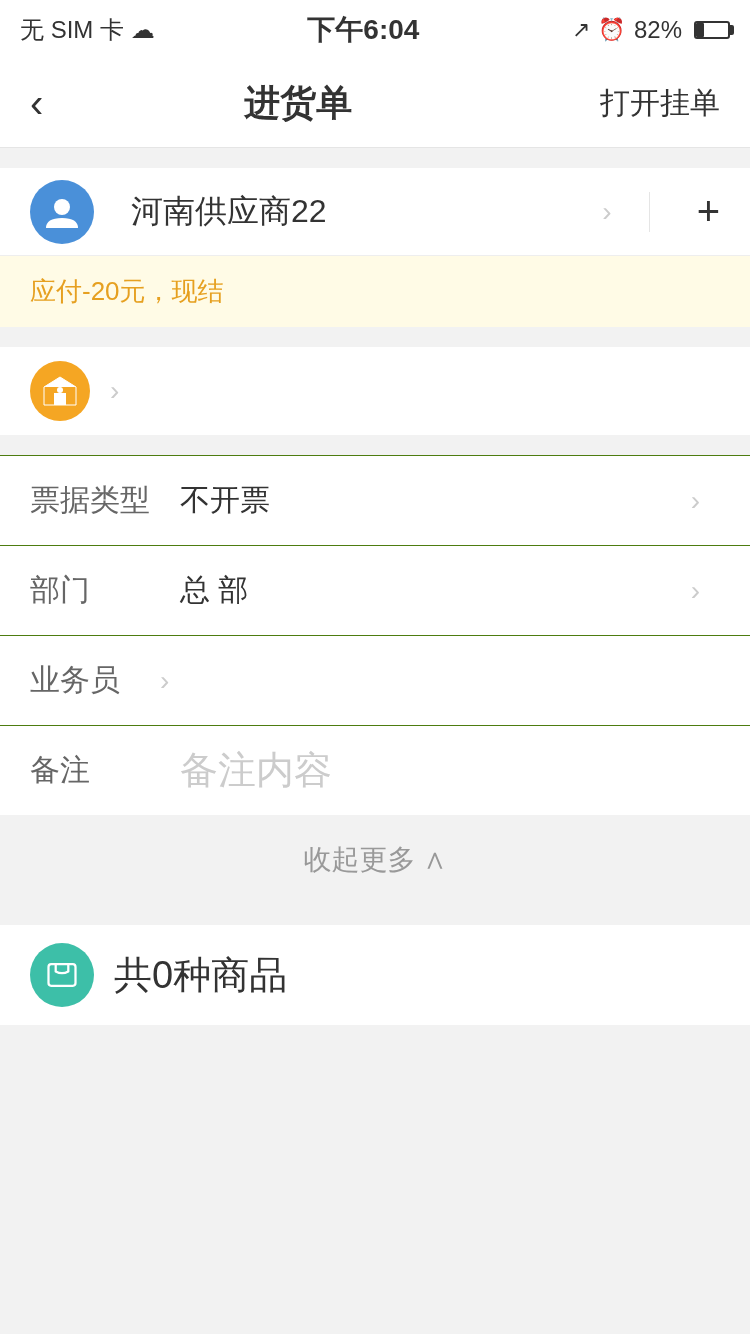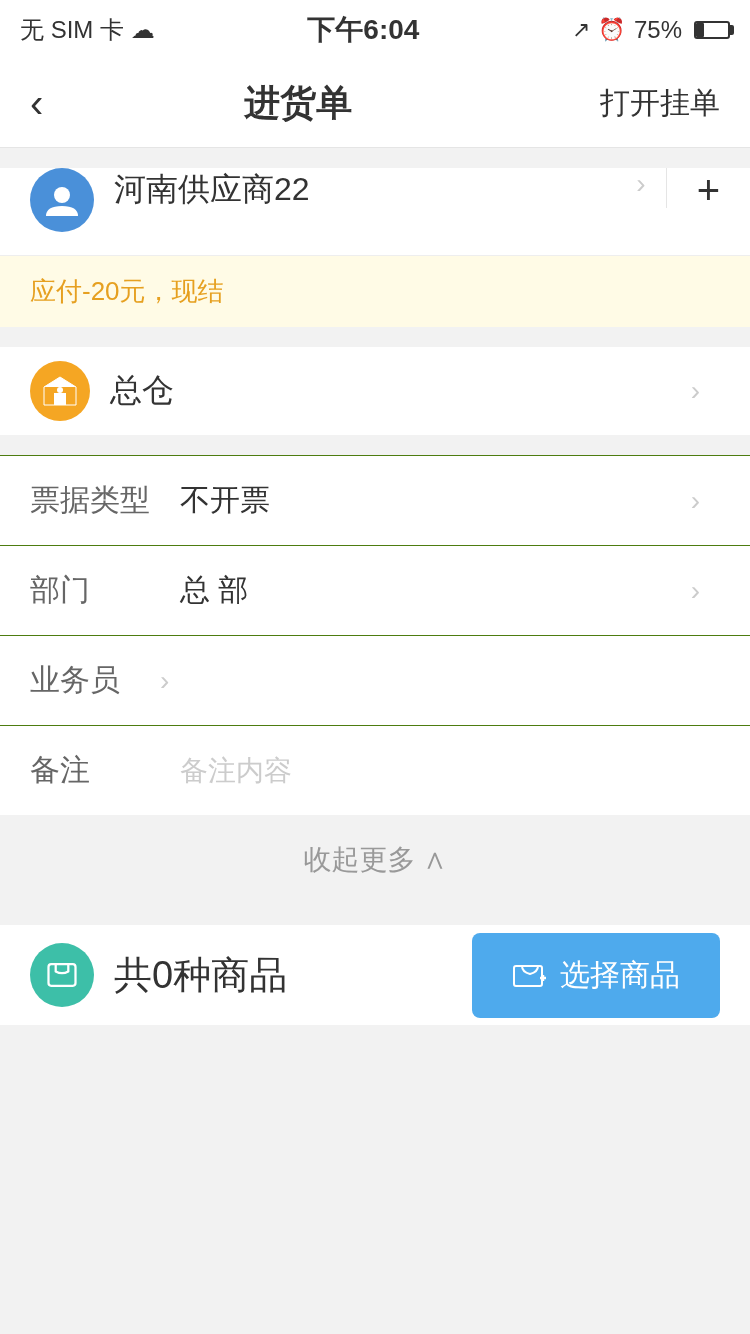--- a/index.html
+++ b/index.html
@@ -64,23 +64,25 @@
     }
 
     
     .card {
       background: #fff;
     }
 
     
     .supplier-row {
       display: flex;
+      align-items: center;
       padding: 0 30px;
       height: 88px;
       border-bottom: 1px solid #eee;
+      gap: 17px;
     }
     .supplier-avatar {
       width: 64px;
       height: 64px;
       border-radius: 50%;
       background: #4a90d9;
       display: flex;
       align-items: center;
       justify-content: center;
       margin-right: 20px;
@@ -160,21 +162,21 @@
       flex-shrink: 0;
     }
     .form-value {
       flex: 1;
       font-size: 30px;
       color: #333;
       padding-left: 20px;
     }
     .form-placeholder {
       flex: 1;
-      font-size: 28px;
+      font-size: 38px;
       color: #ccc;
       padding-left: 20px;
     }
 
     
     .collapse-btn {
       background: #f2f2f2;
       text-align: center;
       padding: 26px 0;
       font-size: 28px;
@@ -229,21 +231,21 @@
 <body>
 
 <div class="status-bar">
   <div class="status-left">
     <span>无 SIM 卡 ☁</span>
   </div>
   <div class="status-center">下午6:04</div>
   <div class="status-right">
     <span style="font-size:22px;">↗</span>
     <span style="font-size:22px;">⏰</span>
-    <span>75%</span>
+    <span>82%</span>
     <span style="display:inline-block;width:36px;height:18px;border:2px solid #333;border-radius:3px;position:relative;margin-left:4px;">
       <span style="display:block;width:25%;height:100%;background:#333;position:absolute;left:0;top:0;border-radius:1px;"></span>
       <span style="display:block;width:4px;height:10px;background:#333;position:absolute;right:-6px;top:50%;transform:translateY(-50%);border-radius:0 2px 2px 0;"></span>
     </span>
   </div>
 </div>
 
 <div class="nav-bar">
   <span class="nav-back">‹</span>
   <span class="nav-title">进货单</span>
@@ -274,21 +276,20 @@
 <div class="card">
   <div class="warehouse-row">
     <div class="warehouse-icon">
       <svg viewBox="0 0 36 36" xmlns="http://www.w3.org/2000/svg" fill="#fff">
         <path d="M18 4 L34 14 L34 32 L2 32 L2 14 Z" stroke="#fff" stroke-width="1" fill="none"></path>
         <path d="M18 4 L34 14 L2 14 Z" fill="#fff"></path>
         <rect x="12" y="20" width="12" height="12" fill="#fff"></rect>
         <circle cx="18" cy="17" r="3" fill="#fff"></circle>
       </svg>
     </div>
-    <span class="warehouse-name">总仓</span>
     <span class="row-arrow">›</span>
   </div>
 </div>
 
 <div class="section-gap"></div>
 
 <div class="card">
 
   <div class="form-row">
     <span class="form-label">票据类型</span>
@@ -316,24 +317,15 @@
 <div class="collapse-btn">收起更多 ∧</div>
 
 <div class="bottom-bar">
   <div class="product-icon">
     <svg viewBox="0 0 40 40" xmlns="http://www.w3.org/2000/svg" fill="#fff" width="36" height="36">
       <rect x="5" y="8" width="30" height="24" rx="3" fill="none" stroke="#fff" stroke-width="2.5"></rect>
       <path d="M13 8 L13 16 Q20 20 27 16 L27 8" fill="none" stroke="#fff" stroke-width="2.5"></path>
     </svg>
   </div>
   <span class="product-count">共0种商品</span>
-  <div class="select-btn">
-    <svg width="36" height="30" viewBox="0 0 36 30" fill="none" xmlns="http://www.w3.org/2000/svg">
-      <rect x="2" y="6" width="28" height="20" rx="2" stroke="#fff" stroke-width="2"></rect>
-      <path d="M10 6 Q10 12 18 14 Q26 12 26 6" stroke="#fff" stroke-width="2" fill="none"></path>
-      <line x1="28" y1="18" x2="34" y2="18" stroke="#fff" stroke-width="2.5"></line>
-      <line x1="31" y1="15" x2="31" y2="21" stroke="#fff" stroke-width="2.5"></line>
-    </svg>
-    <span>选择商品</span>
-  </div>
 </div>
 
 <div class="page-bg"></div>
 
 </body></html>

